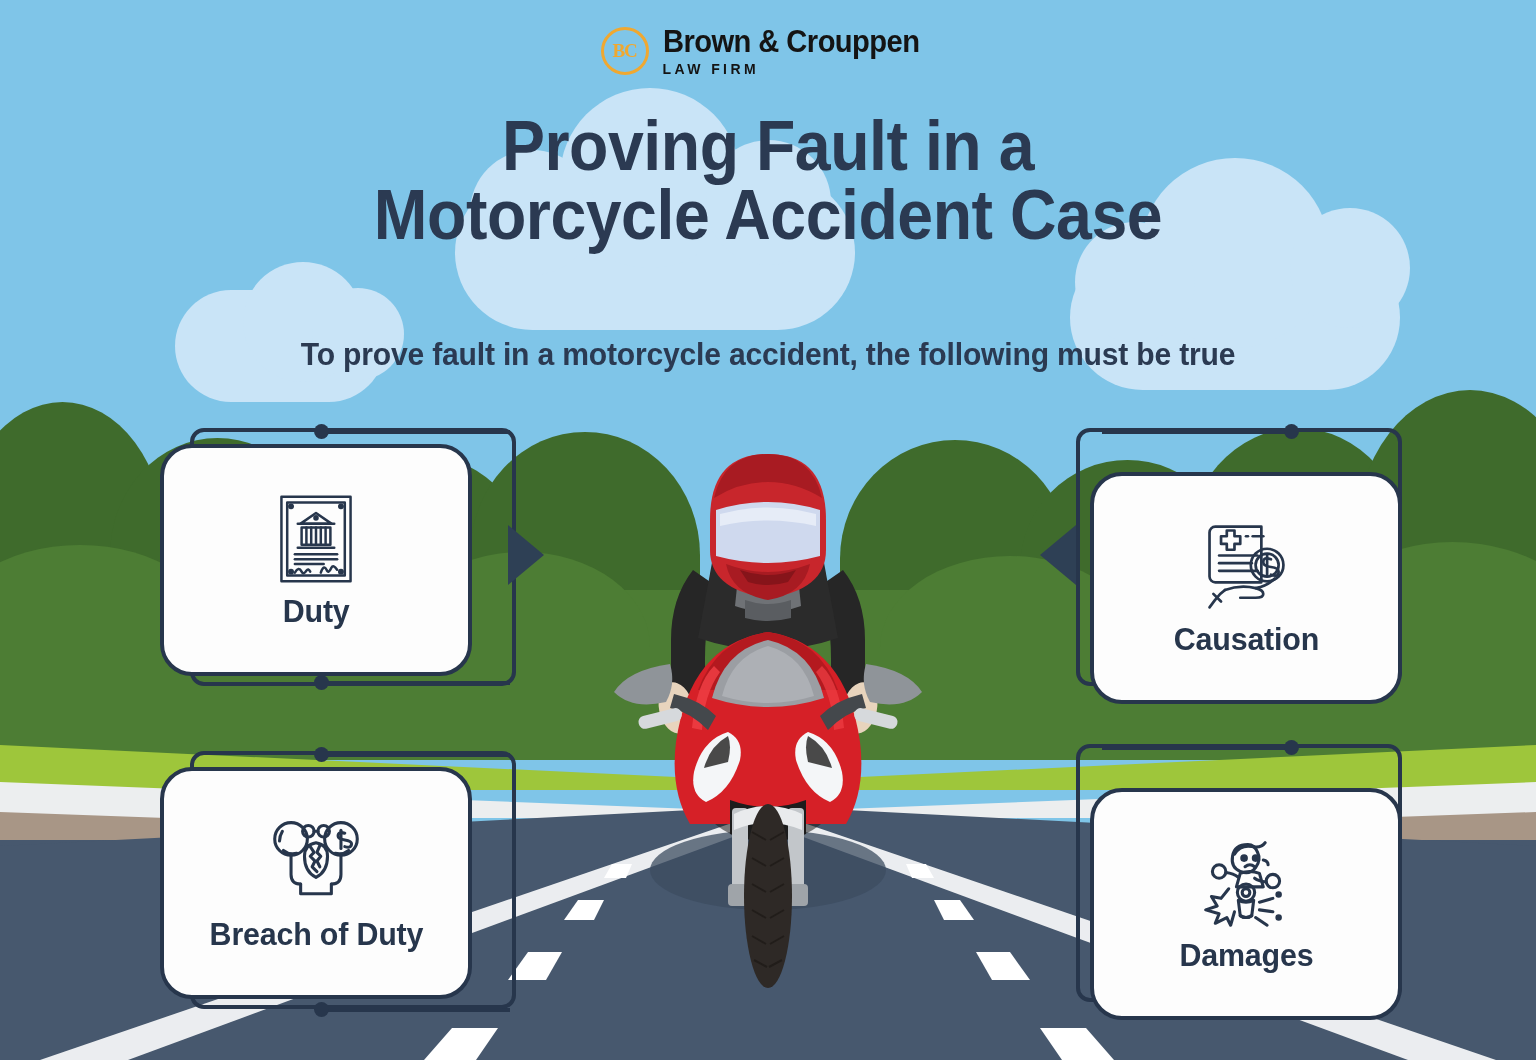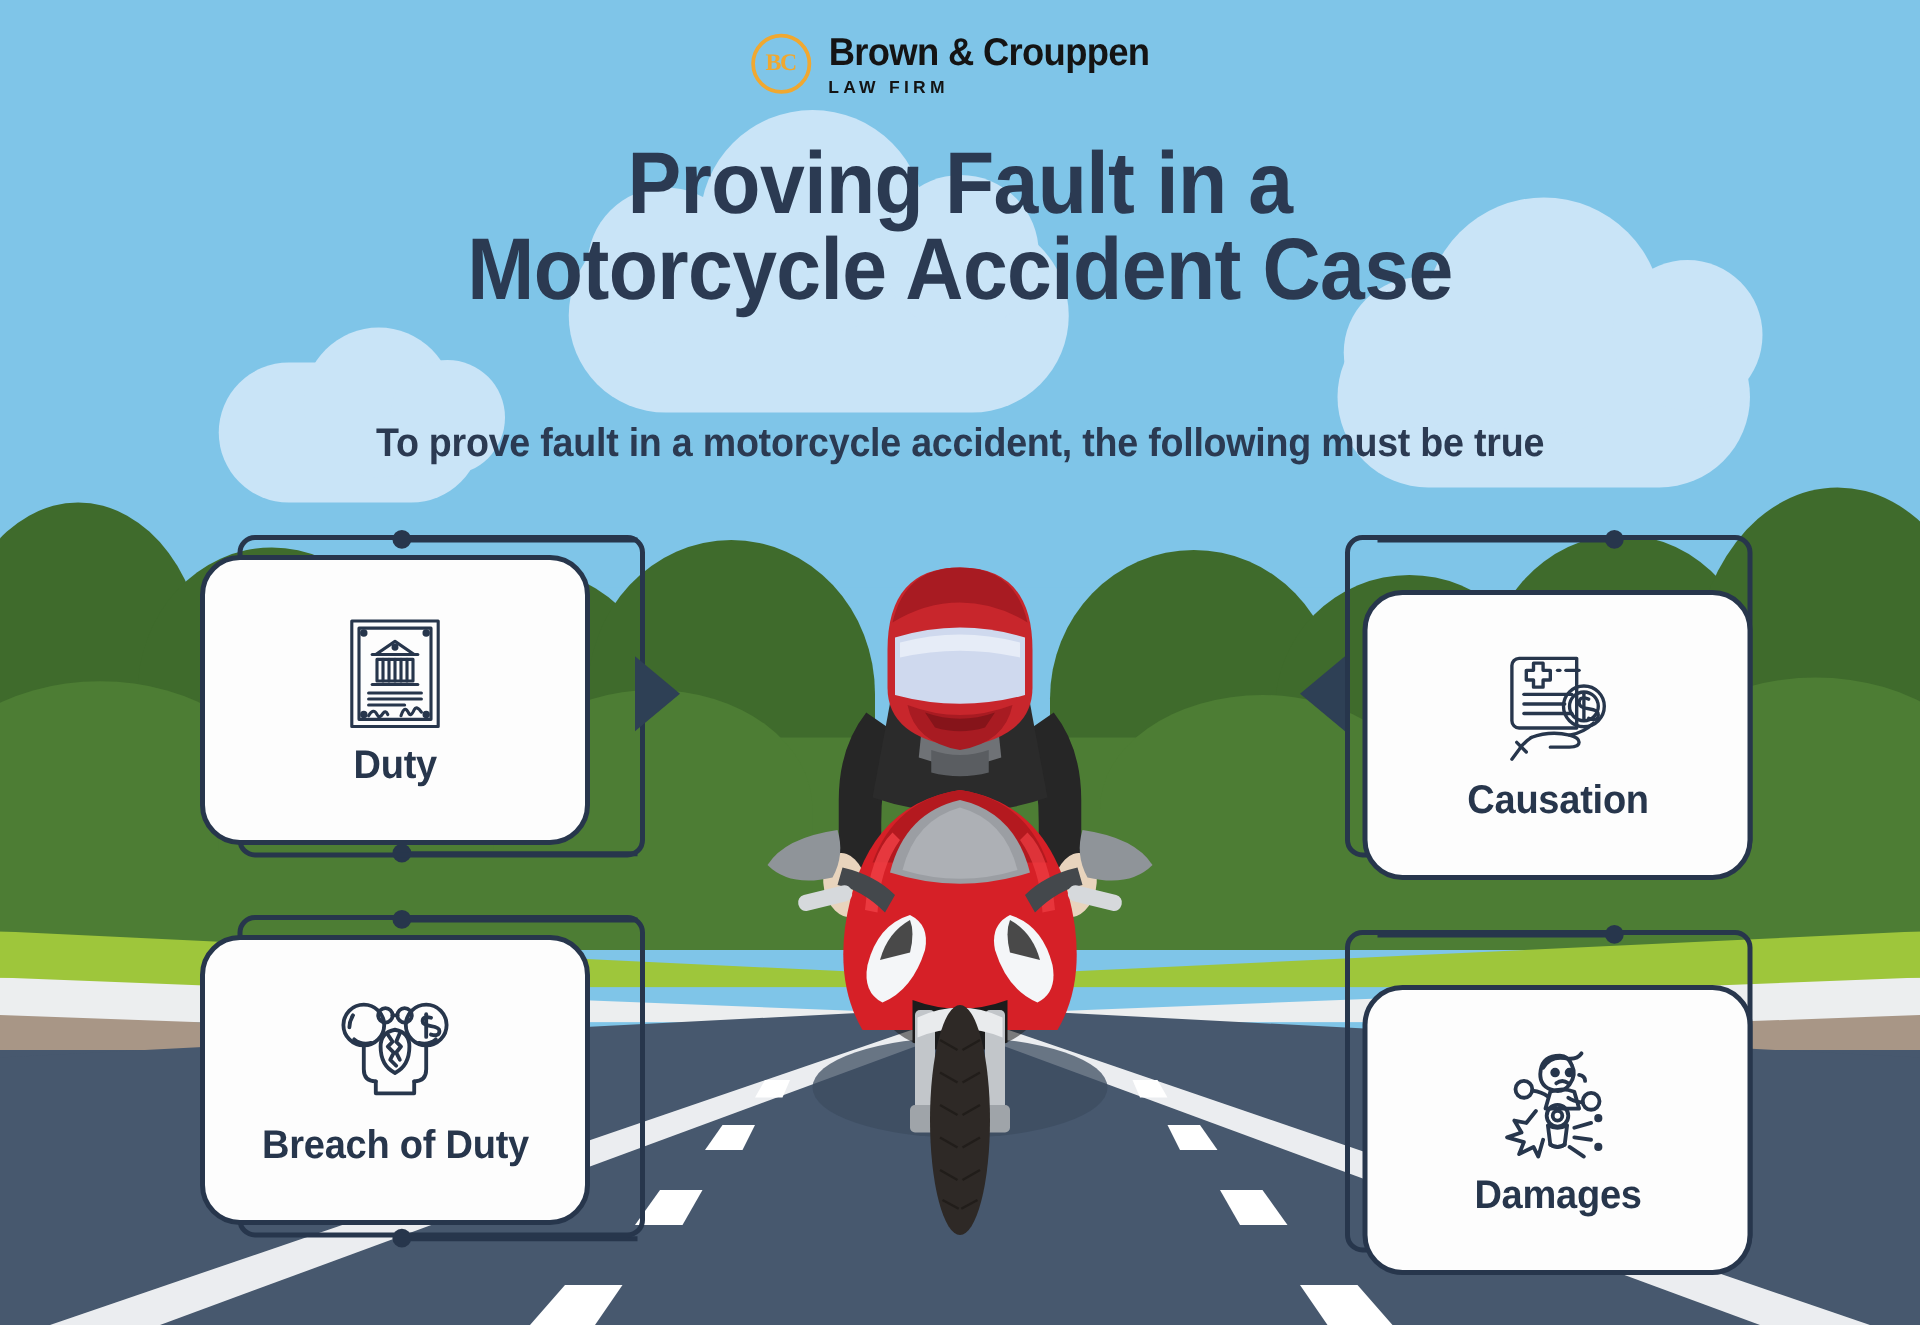--- a/index.html
+++ b/index.html
@@ -356,21 +356,21 @@
           <path d="M28 74 q16 -6 32 -2 q8 2 8 6 q0 4 -8 4 l-16 0"></path>
           <path d="M28 74 q-6 4 -10 10 l-6 8"></path>
           <path d="M16 78 l8 8"></path>
           <path d="M60 72 q12 -2 20 -10"></path>
         </g>
       </svg>
       <div class="card-label">Causation</div>
     </div>
   </div>
 
-  <div class="card-wrap" style="left:160px; top:740px; width:400px; height:260px;">
+  <div class="card-wrap" style="left:160px; top:759px; width:400px; height:260px;">
     <div class="stem" style="left:160px; top:-6px; width:190px;"></div>
     <div class="stem-dot" style="left:154px; top:-12px;"></div>
     <div class="stem" style="left:160px; top:249px; width:190px;"></div>
     <div class="stem-dot" style="left:154px; top:243px;"></div>
     <div class="frame frame-left" style="top:-8px;"></div>
 
     <div class="card card-left" style="top:8px;">
       <svg class="card-icon" viewBox="0 0 100 100">
         <g fill="none" stroke="#27364c" stroke-width="3.2" stroke-linecap="round" stroke-linejoin="round">
 

